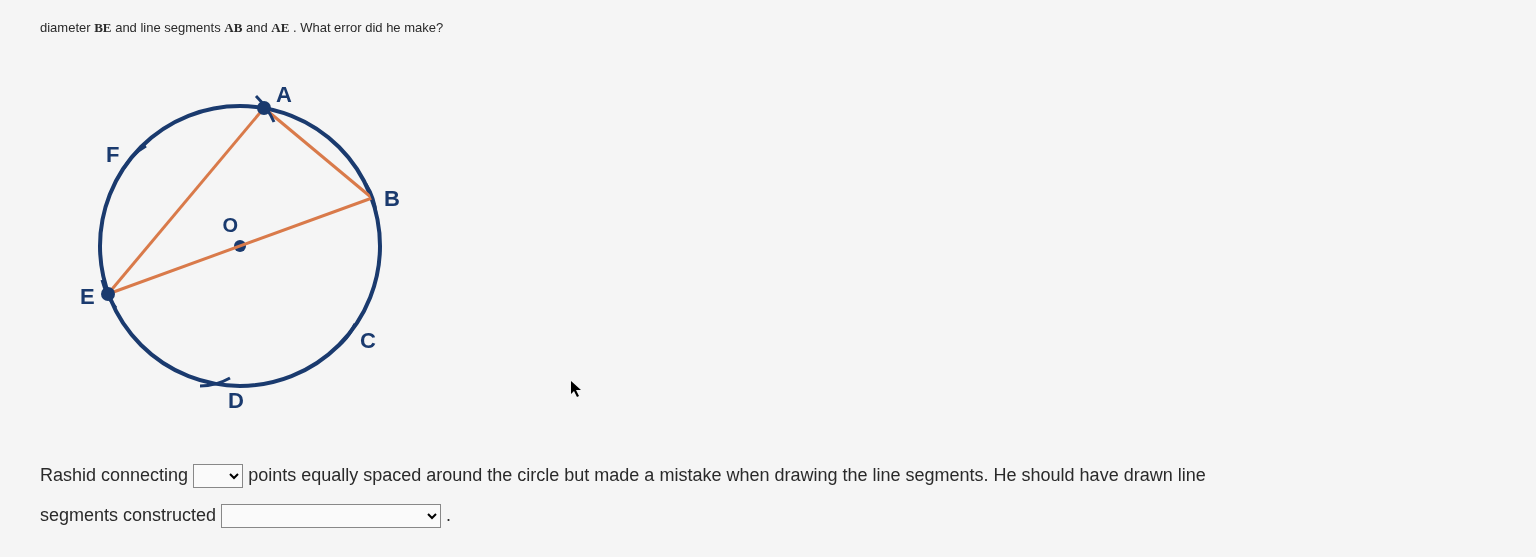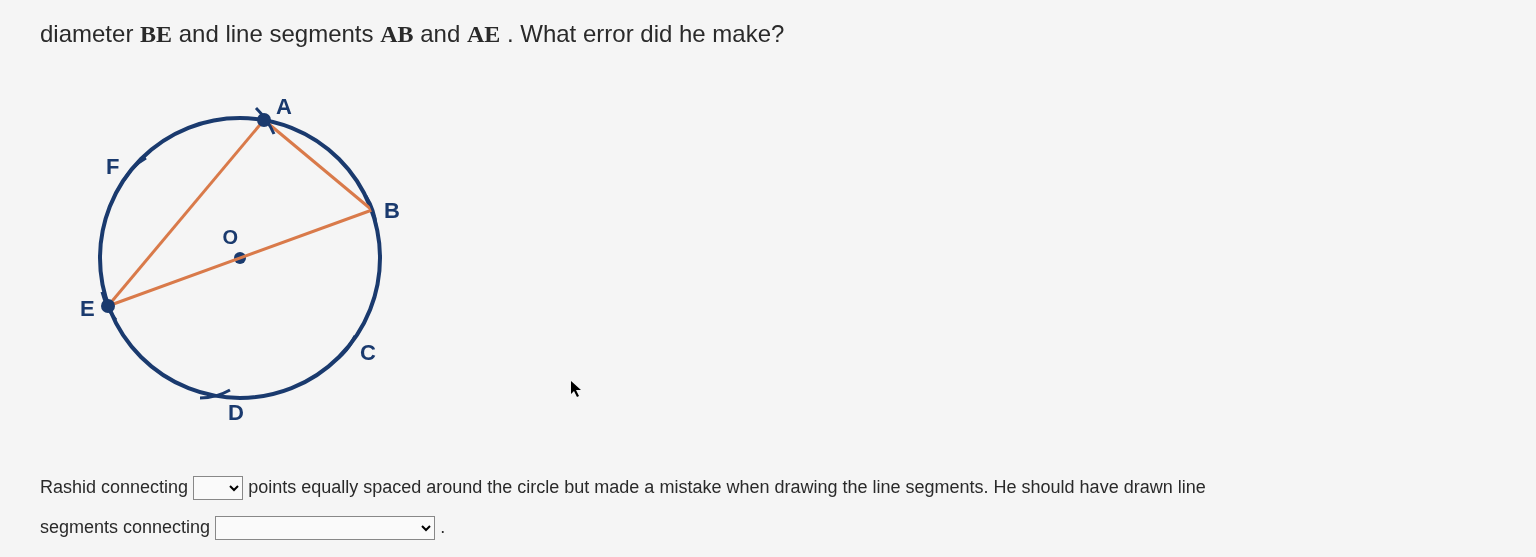--- a/index.html
+++ b/index.html
@@ -9,21 +9,21 @@
     }
     body {
       font-family: Arial, sans-serif;
       background: #f5f5f5;
       padding: 20px 40px;
       width: 1536px;
       min-height: 557px;
       color: #333;
     }
     .question-text {
-      font-size: 24px;
+      font-size: 13px;
       color: #2a2a2a;
       margin-bottom: 20px;
     }
     .serif {
       font-family: 'Times New Roman', serif;
       font-weight: bold;
     }
     .diagram-container {
       margin: 10px 0 30px 30px;
       position: relative;
@@ -105,18 +105,18 @@
     </svg>
 </span>
 
 <div class="answer-line">
   <span>Rashid connecting </span>
   <select class="dropdown">
     <option></option>
   </select>
   <span> points equally spaced around the circle but made a mistake when drawing the line segments. He should have drawn line</span>
   <br>
-  <span>segments connecting </span>
+  <span>segments constructed </span>
   <select class="dropdown wide">
     <option></option>
   </select>
   <span> .</span>
 </div>
 
 </body></html>

